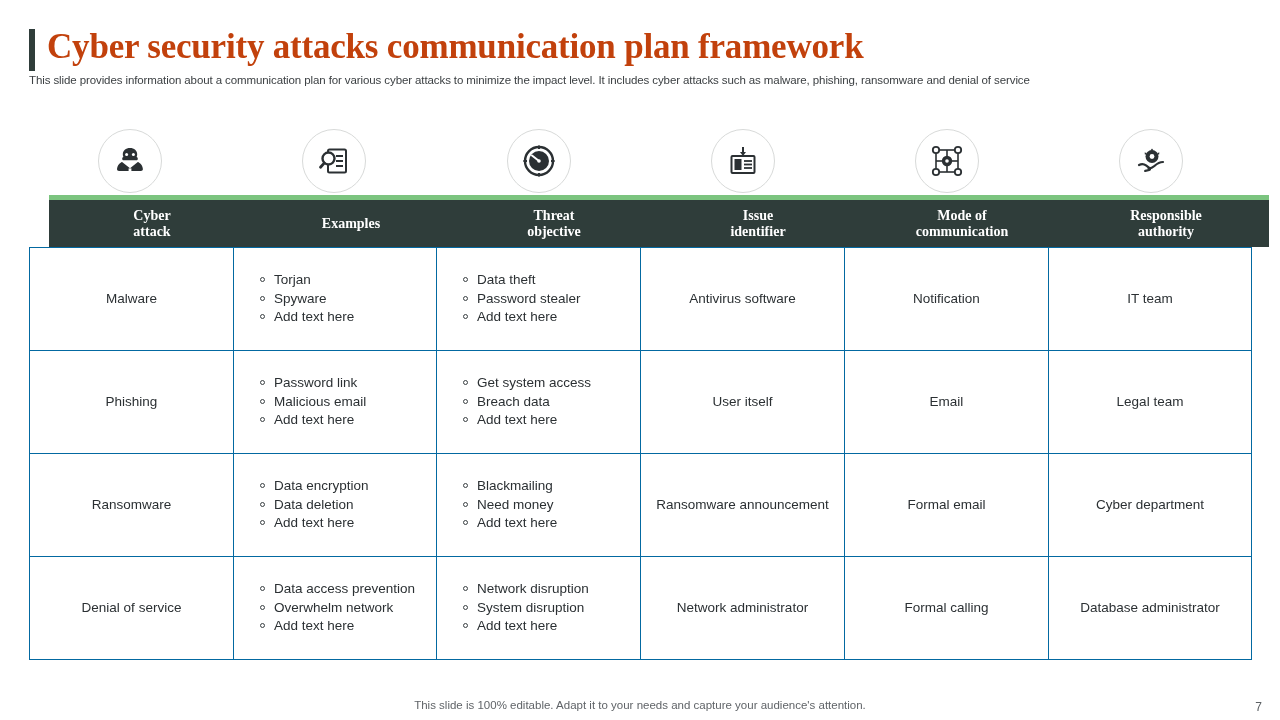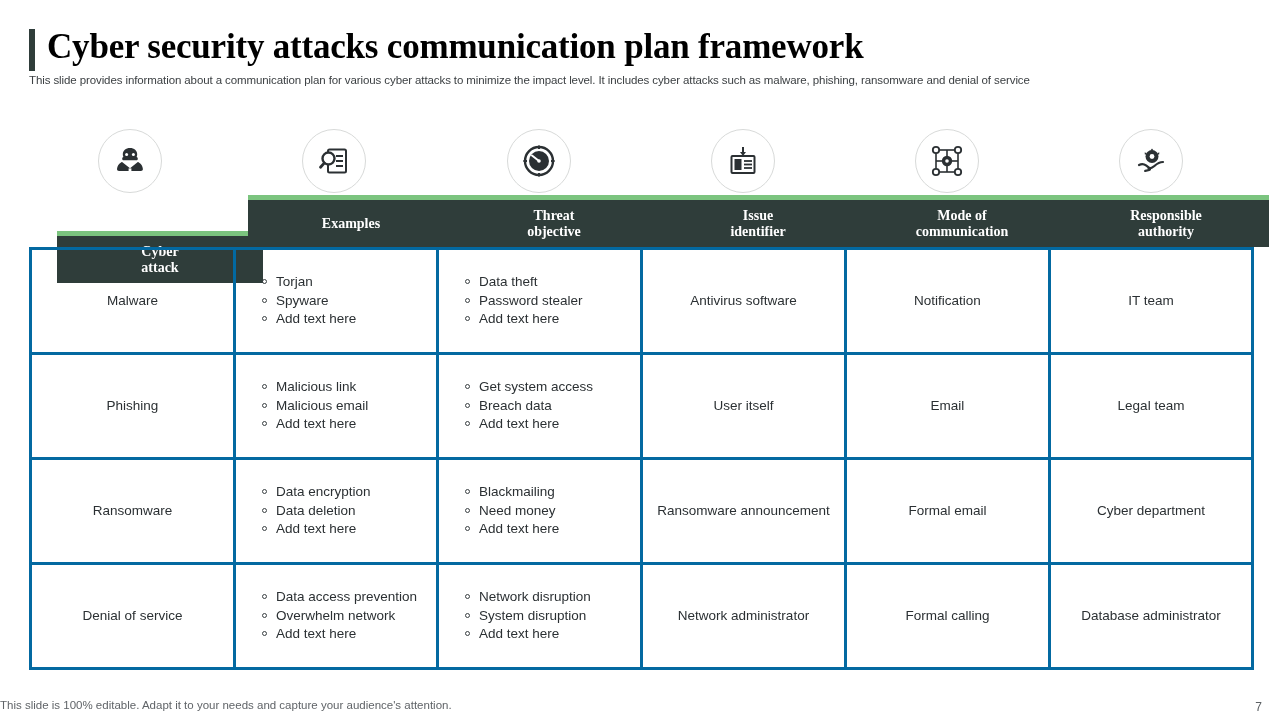--- a/index.html
+++ b/index.html
@@ -33,21 +33,21 @@
     width: 6px;
     height: 42px;
     background: #2f3d3a;
     margin-right: 12px;
     margin-top: 2px;
   }
   .title-text {
     font-family: "Liberation Serif", serif;
     font-size: 35px;
     font-weight: bold;
-    color: #000000;
+    color: #c2410c;
     line-height: 40px;
     letter-spacing: -0.2px;
     white-space: nowrap;
   }
   .subtitle {
     position: absolute;
     left: 29px;
     top: 74px;
     font-size: 11.5px;
     color: #3c4043;
@@ -104,21 +104,21 @@
   
   .table {
     position: absolute;
     left: 29px;
     top: 247px;
     width: 1222px;
     border-collapse: collapse;
     table-layout: fixed;
   }
   .table td {
-    border: 3px solid #0369a1;
+    border: 1px solid #0369a1;
     vertical-align: middle;
     padding: 0;
     height: 102px;
     font-size: 13.5px;
     color: #2b3033;
   }
   .cell-center {
     text-align: center;
     padding: 0 8px;
     line-height: 18px;
@@ -147,21 +147,21 @@
     border: 1px solid #3a4043;
     border-radius: 50%;
     box-sizing: border-box;
   }
   
   .footer-note {
     position: absolute;
     left: 0;
     top: 699px;
     width: 1280px;
-    text-align: left;
+    text-align: center;
     font-size: 11.5px;
     color: #606468;
   }
   .page-num {
     position: absolute;
     right: 18px;
     top: 700px;
     font-size: 12px;
     color: #5c6064;
   }
@@ -246,21 +246,21 @@
         <path d="M19 5.6 L20.6 7.4 L17.4 7.4 Z" fill="#2b3033"></path>
         <path d="M26.4 9.6 L26 12 L24 10 Z" fill="#2b3033"></path>
         <path d="M11.6 9.6 L14 10 L12 12 Z" fill="#2b3033"></path>
         <path d="M6 22c2.5-1.4 5-1.2 7 .4l3.6 2.8c.7.6.5 1.6-.4 1.8l-4 .9" fill="none" stroke="#2b3033" stroke-width="2.2" stroke-linecap="round"></path>
         <path d="M30 19c-3 0-6 1.6-8.6 4-1.6 1.5-3.6 2.4-5.8 2.6" fill="none" stroke="#2b3033" stroke-width="2.2" stroke-linecap="round"></path>
       </svg>
     </div>
   </div>
 
   <div class="headers">
-    <div class="hdr" style="left:28px;width:206px;margin-top:36px;">
+    <div class="hdr" style="left:20px;width:206px;">
       <span>
         <span>Cyber</span><br>
         <span>attack</span>
       </span>
     </div>
     <div class="hdr" style="left:219px;width:206px;text-align:right;">
       <span>
         <span>Examples</span>
       </span>
     </div>
@@ -317,21 +317,21 @@
           </ul>
         </td>
         <td class="cell-center">Antivirus software</td>
         <td class="cell-center">Notification</td>
         <td class="cell-center">IT team</td>
       </tr>
       <tr>
         <td class="cell-center">Phishing</td>
         <td>
           <ul class="bullets">
-            <li>Malicious link</li>
+            <li>Password link</li>
             <li>Malicious email</li>
             <li>Add text here</li>
           </ul>
         </td>
         <td>
           <ul class="bullets">
             <li>Get system access</li>
             <li>Breach data</li>
             <li>Add text here</li>
           </ul>

